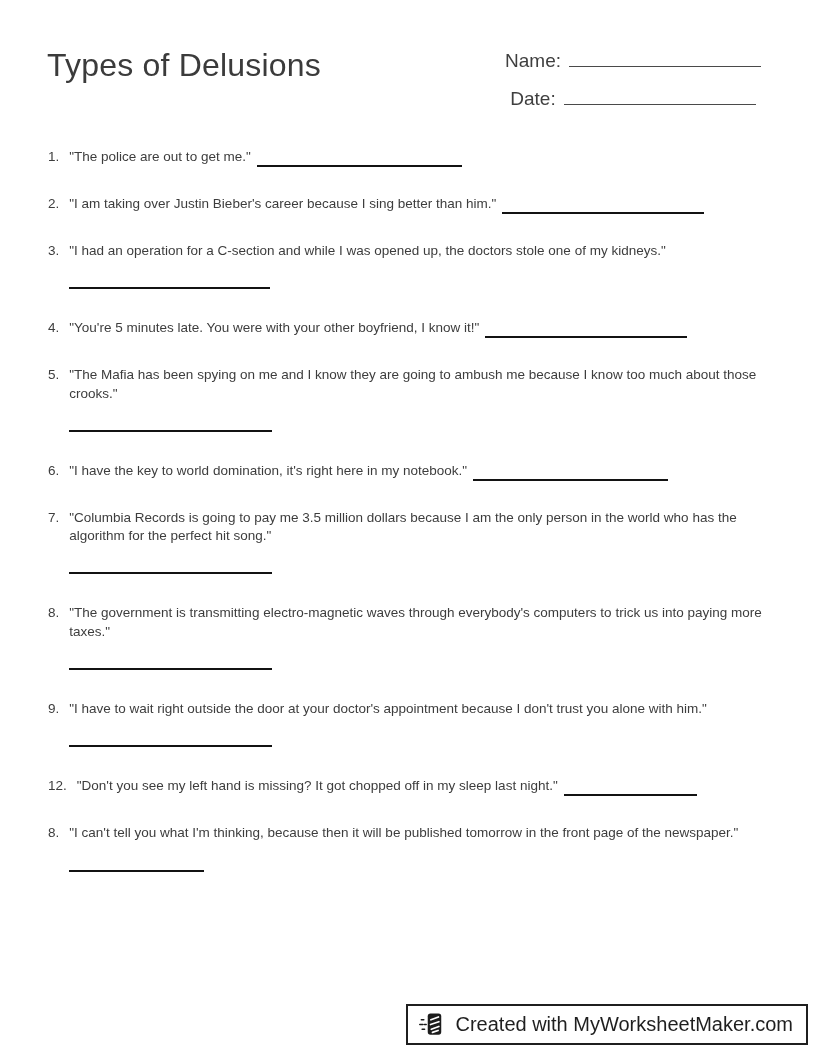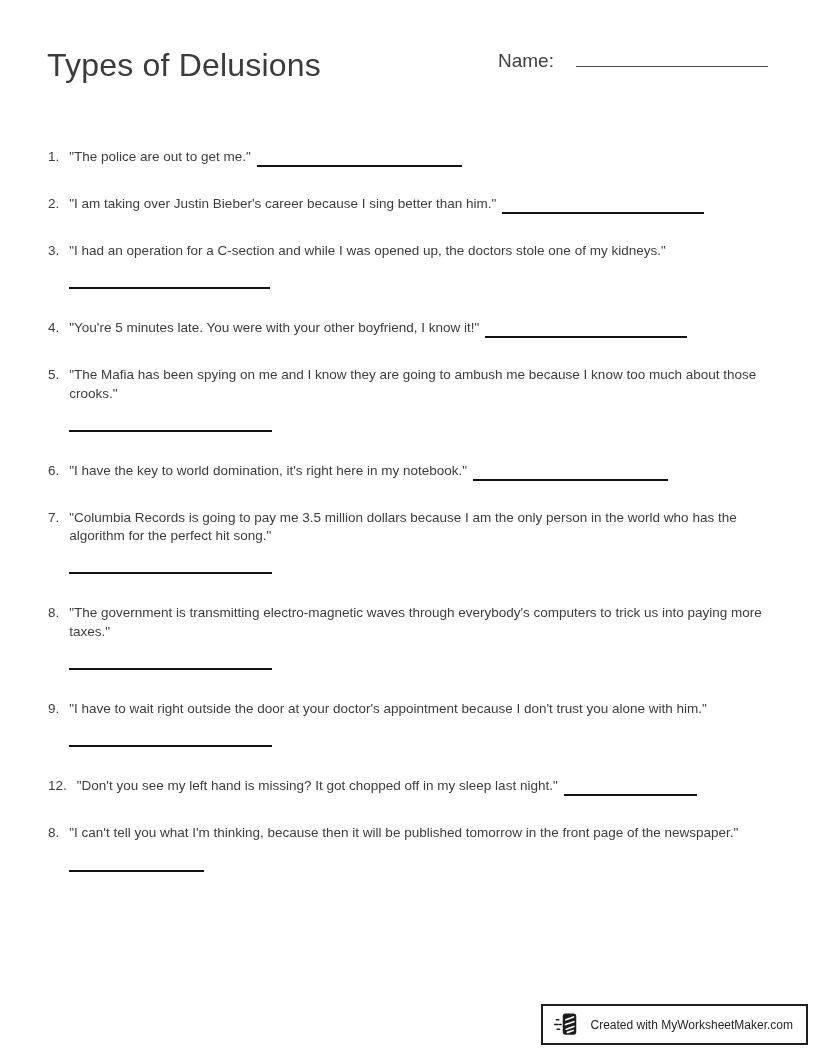--- a/index.html
+++ b/index.html
@@ -28,21 +28,21 @@
   }
   .header-fields {
     position: absolute;
     top: 50px;
     right: 48px;
     width: 270px;
   }
   .field-row {
     display: flex;
     align-items: baseline;
-    justify-content: space-between;
+    justify-content: center;
     height: 38px;
   }
   .field-label {
     font-size: 19px;
     color: #3f3f3f;
     white-space: nowrap;
   }
   .field-line {
     width: 192px;
     height: 14px;
@@ -89,36 +89,40 @@
     right: 8px;
     bottom: 11px;
     display: flex;
     align-items: center;
     gap: 9px;
     padding: 6px 13px 6px 11px;
     border: 2px solid #1f1f1f;
     background: #ffffff;
   }
   .credit-text {
-    font-size: 12px;
+    font-size: 20px;
     color: #1f1f1f;
     white-space: nowrap;
   }
   .logo-icon { display: block; }
 </style>
 </head>
 <body>
 
 <div class="page">
 
   <h1 class="title">Types of Delusions</h1>
 
   <div class="header-fields">
     <div class="field-row">
       <span class="field-label">Name:</span>
+      <span class="field-line"></span>
+    </div>
+    <div class="field-row">
+      <span class="field-label">Date:</span>
       <span class="field-line"></span>
     </div>
   </div>
 
   <div class="questions">
     <div class="q-item">
       <span class="q-num">1.</span>
       <div class="q-body">
         <span>"The police are out to get me."</span><span class="blank-inline" style="width: 205px;"></span>
         

